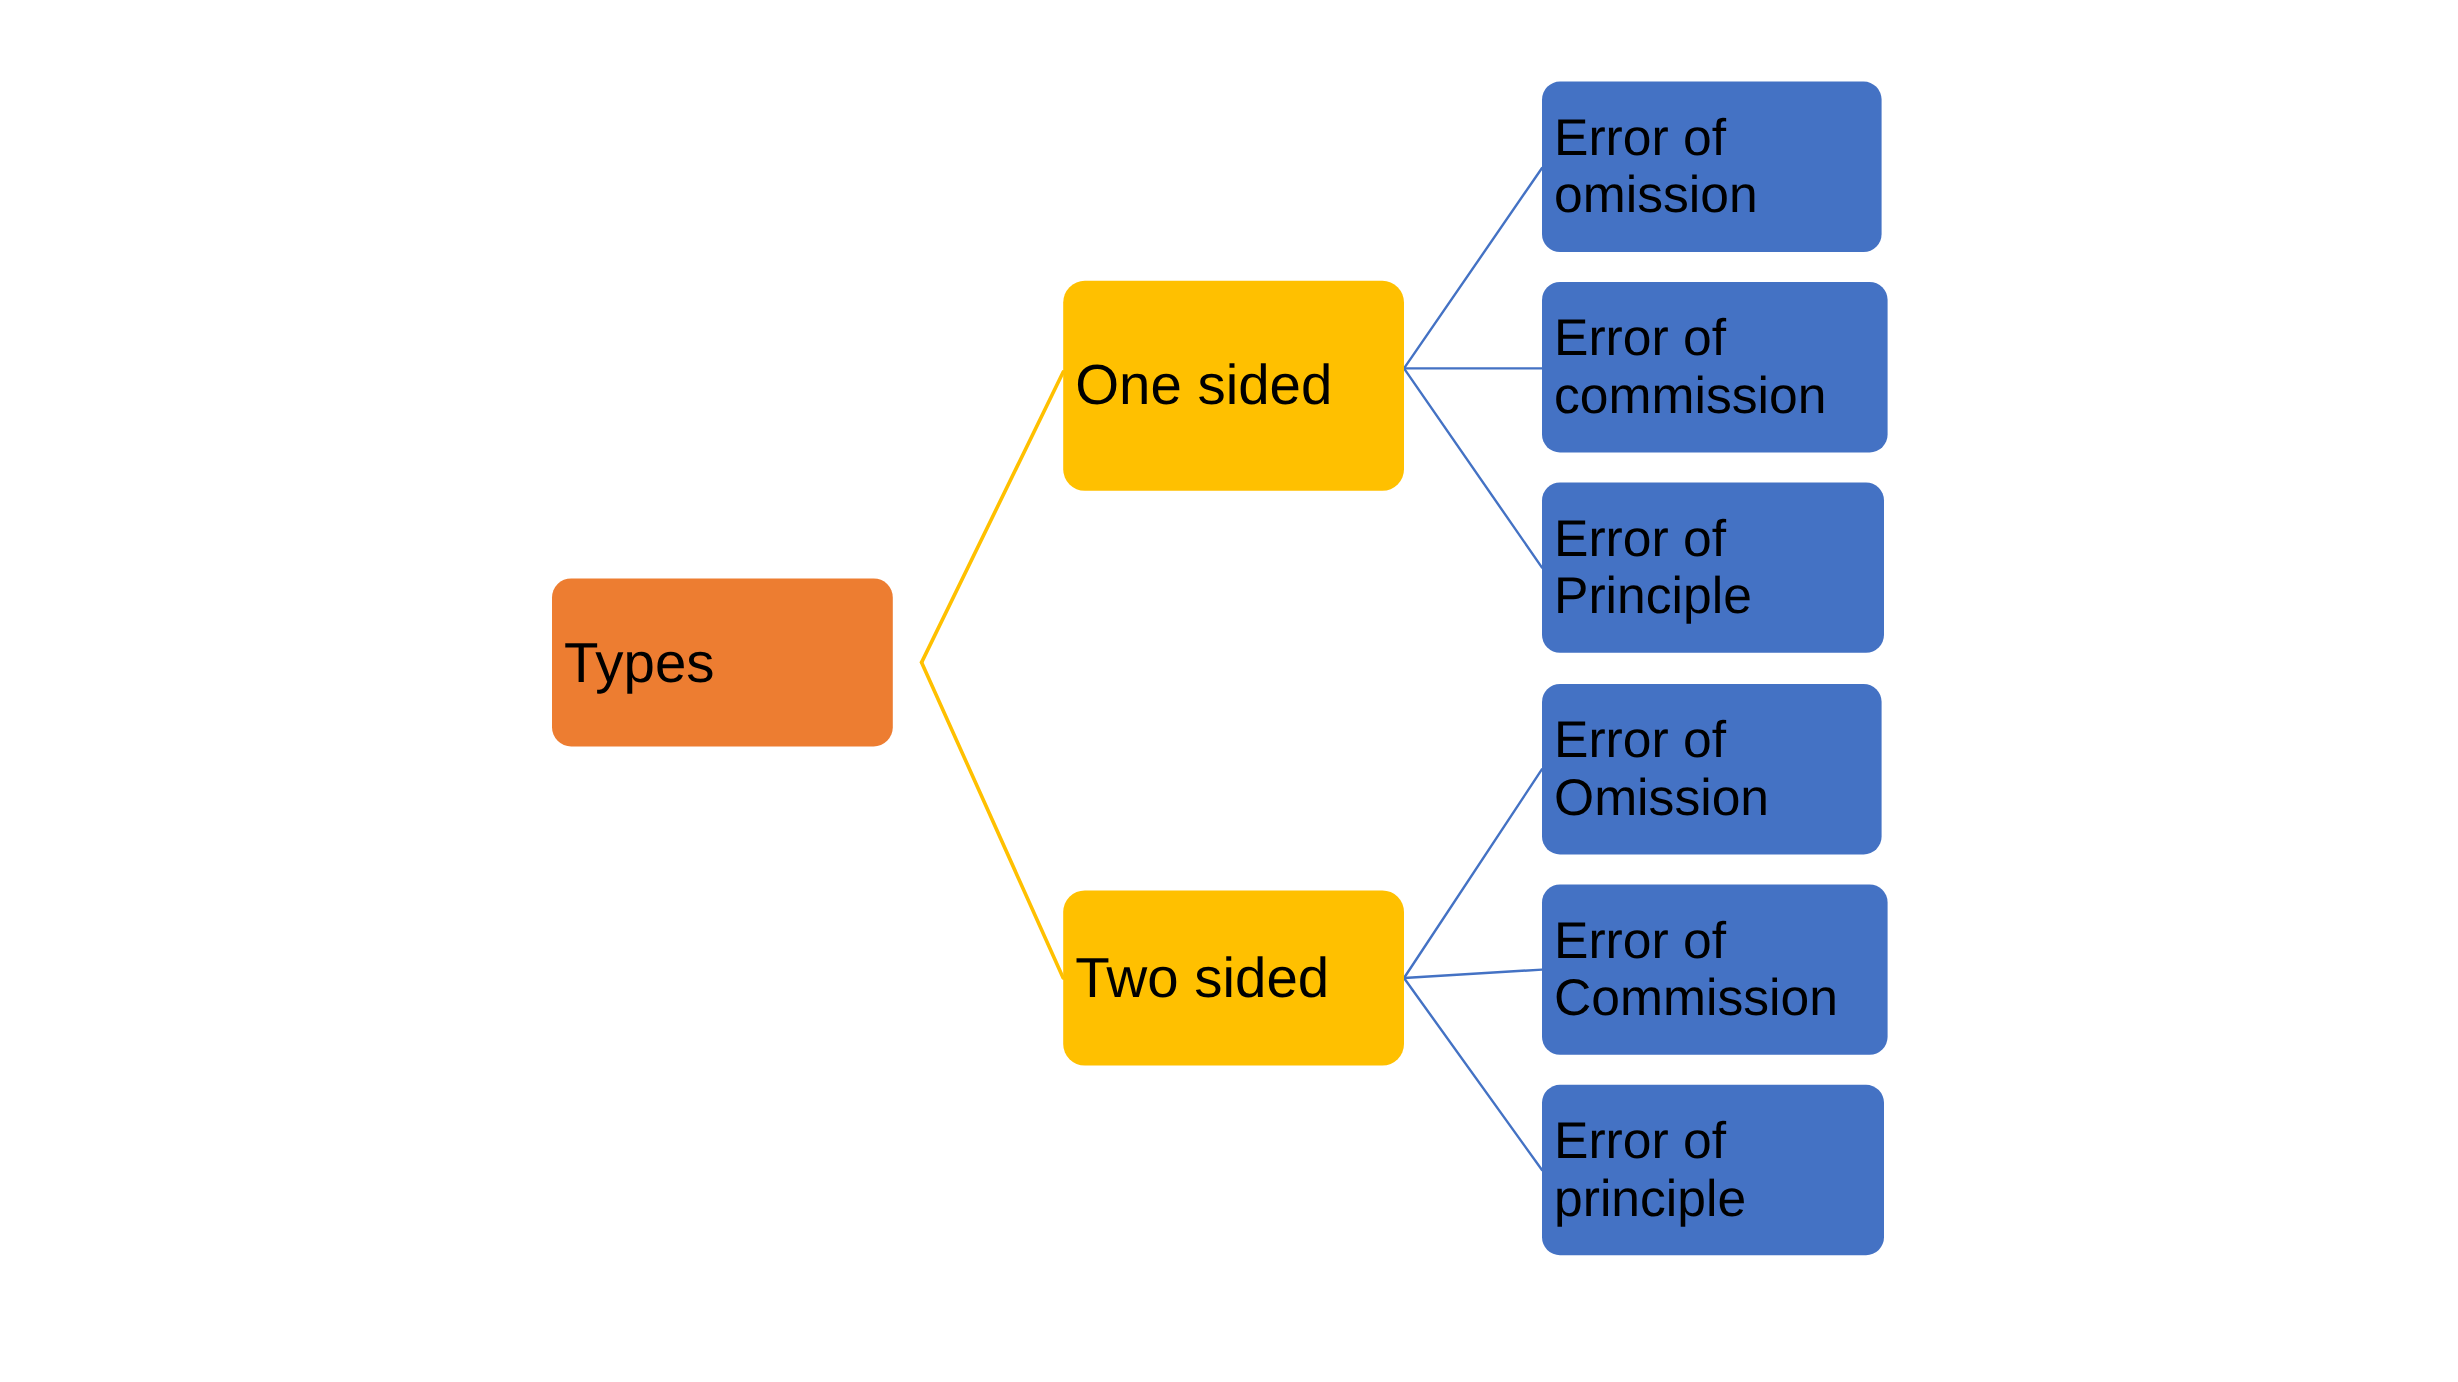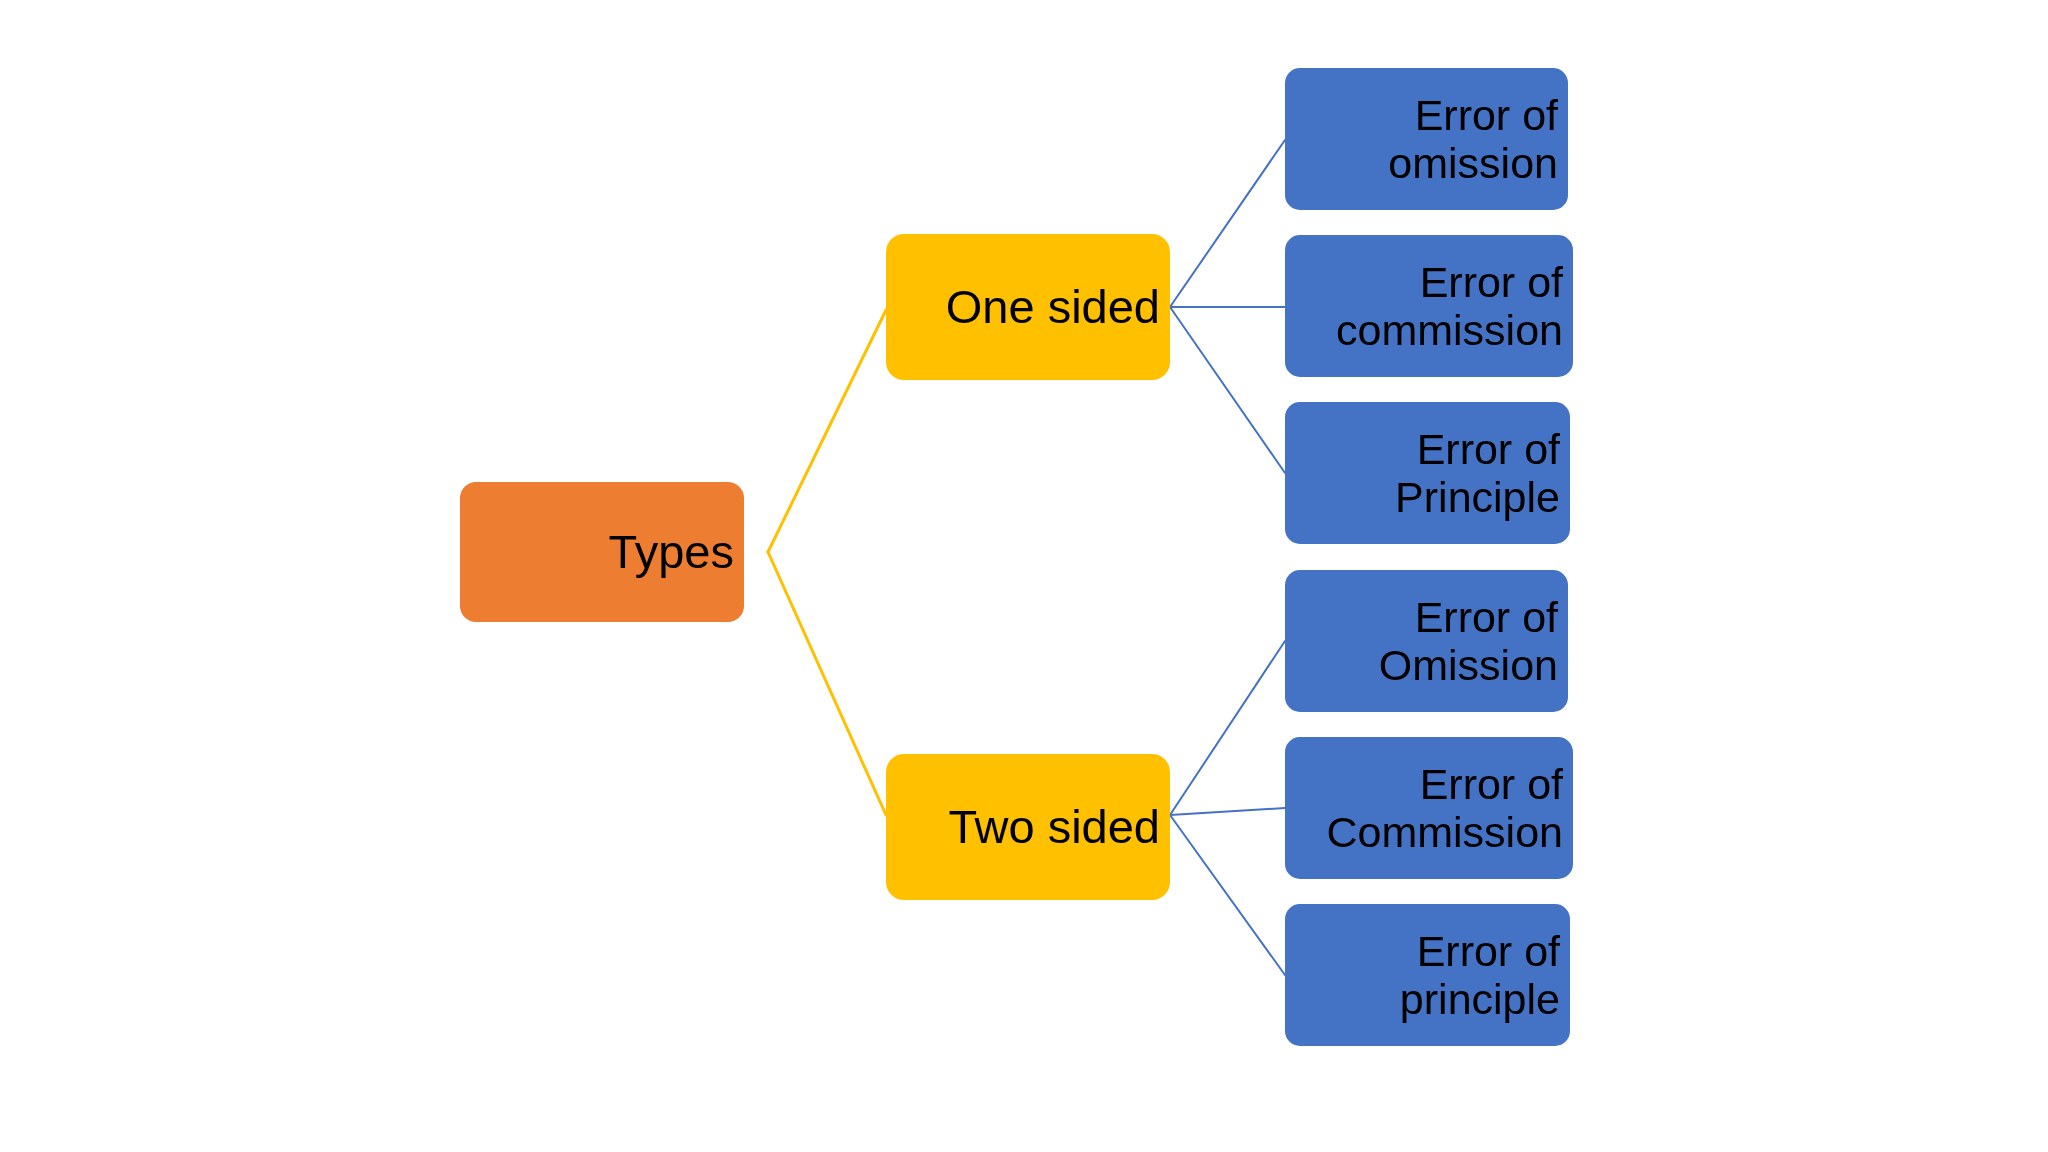--- a/index.html
+++ b/index.html
@@ -22,21 +22,21 @@
     width: 2048px;
     height: 1152px;
     pointer-events: none;
   }
   .node {
     position: absolute;
     box-sizing: border-box;
     display: flex;
     align-items: center;
     justify-content: center;
-    text-align: right;
+    text-align: left;
     color: #000000;
     line-height: 1.12;
     border-radius: 14px;
     padding: 20px 10px;
   }
   .node-root {
     background: #ED7D31;
     font-size: 47px;
     border-radius: 16px;
   }
@@ -68,25 +68,25 @@
       <line x1="1170" y1="307" x2="1285" y2="473" stroke="#4472C4" stroke-width="2" stroke-linecap="round"></line>
       <line x1="1170" y1="815" x2="1285" y2="641" stroke="#4472C4" stroke-width="2" stroke-linecap="round"></line>
       <line x1="1170" y1="815" x2="1285" y2="808" stroke="#4472C4" stroke-width="2" stroke-linecap="round"></line>
       <line x1="1170" y1="815" x2="1285" y2="975" stroke="#4472C4" stroke-width="2" stroke-linecap="round"></line>
     </svg>
 
   <div class="node node-root" style="left: 460px; top: 482px; width: 284px; height: 140px;">
     <span class="node-label">Types</span>
   </div>
 
-  <div class="node node-branch" style="left: 886px; top: 234px; width: 284px; height: 146px;">
+  <div class="node node-branch" style="left: 886px; top: 234px; width: 284px; height: 175px;">
     <span class="node-label">One sided</span>
   </div>
 
-  <div class="node node-branch" style="left: 886px; top: 742px; width: 284px; height: 146px; margin-top: 12px;">
+  <div class="node node-branch" style="left: 886px; top: 742px; width: 284px; height: 146px;">
     <span class="node-label">Two sided</span>
   </div>
 
   <div class="node node-leaf" style="left: 1285px; top: 68px; width: 283px; height: 142px;">
     <span class="node-label">
       <span>Error of</span><br>
       <span>omission</span>
     </span>
   </div>
   <div class="node node-leaf" style="left: 1285px; top: 235px; width: 288px; height: 142px;">

